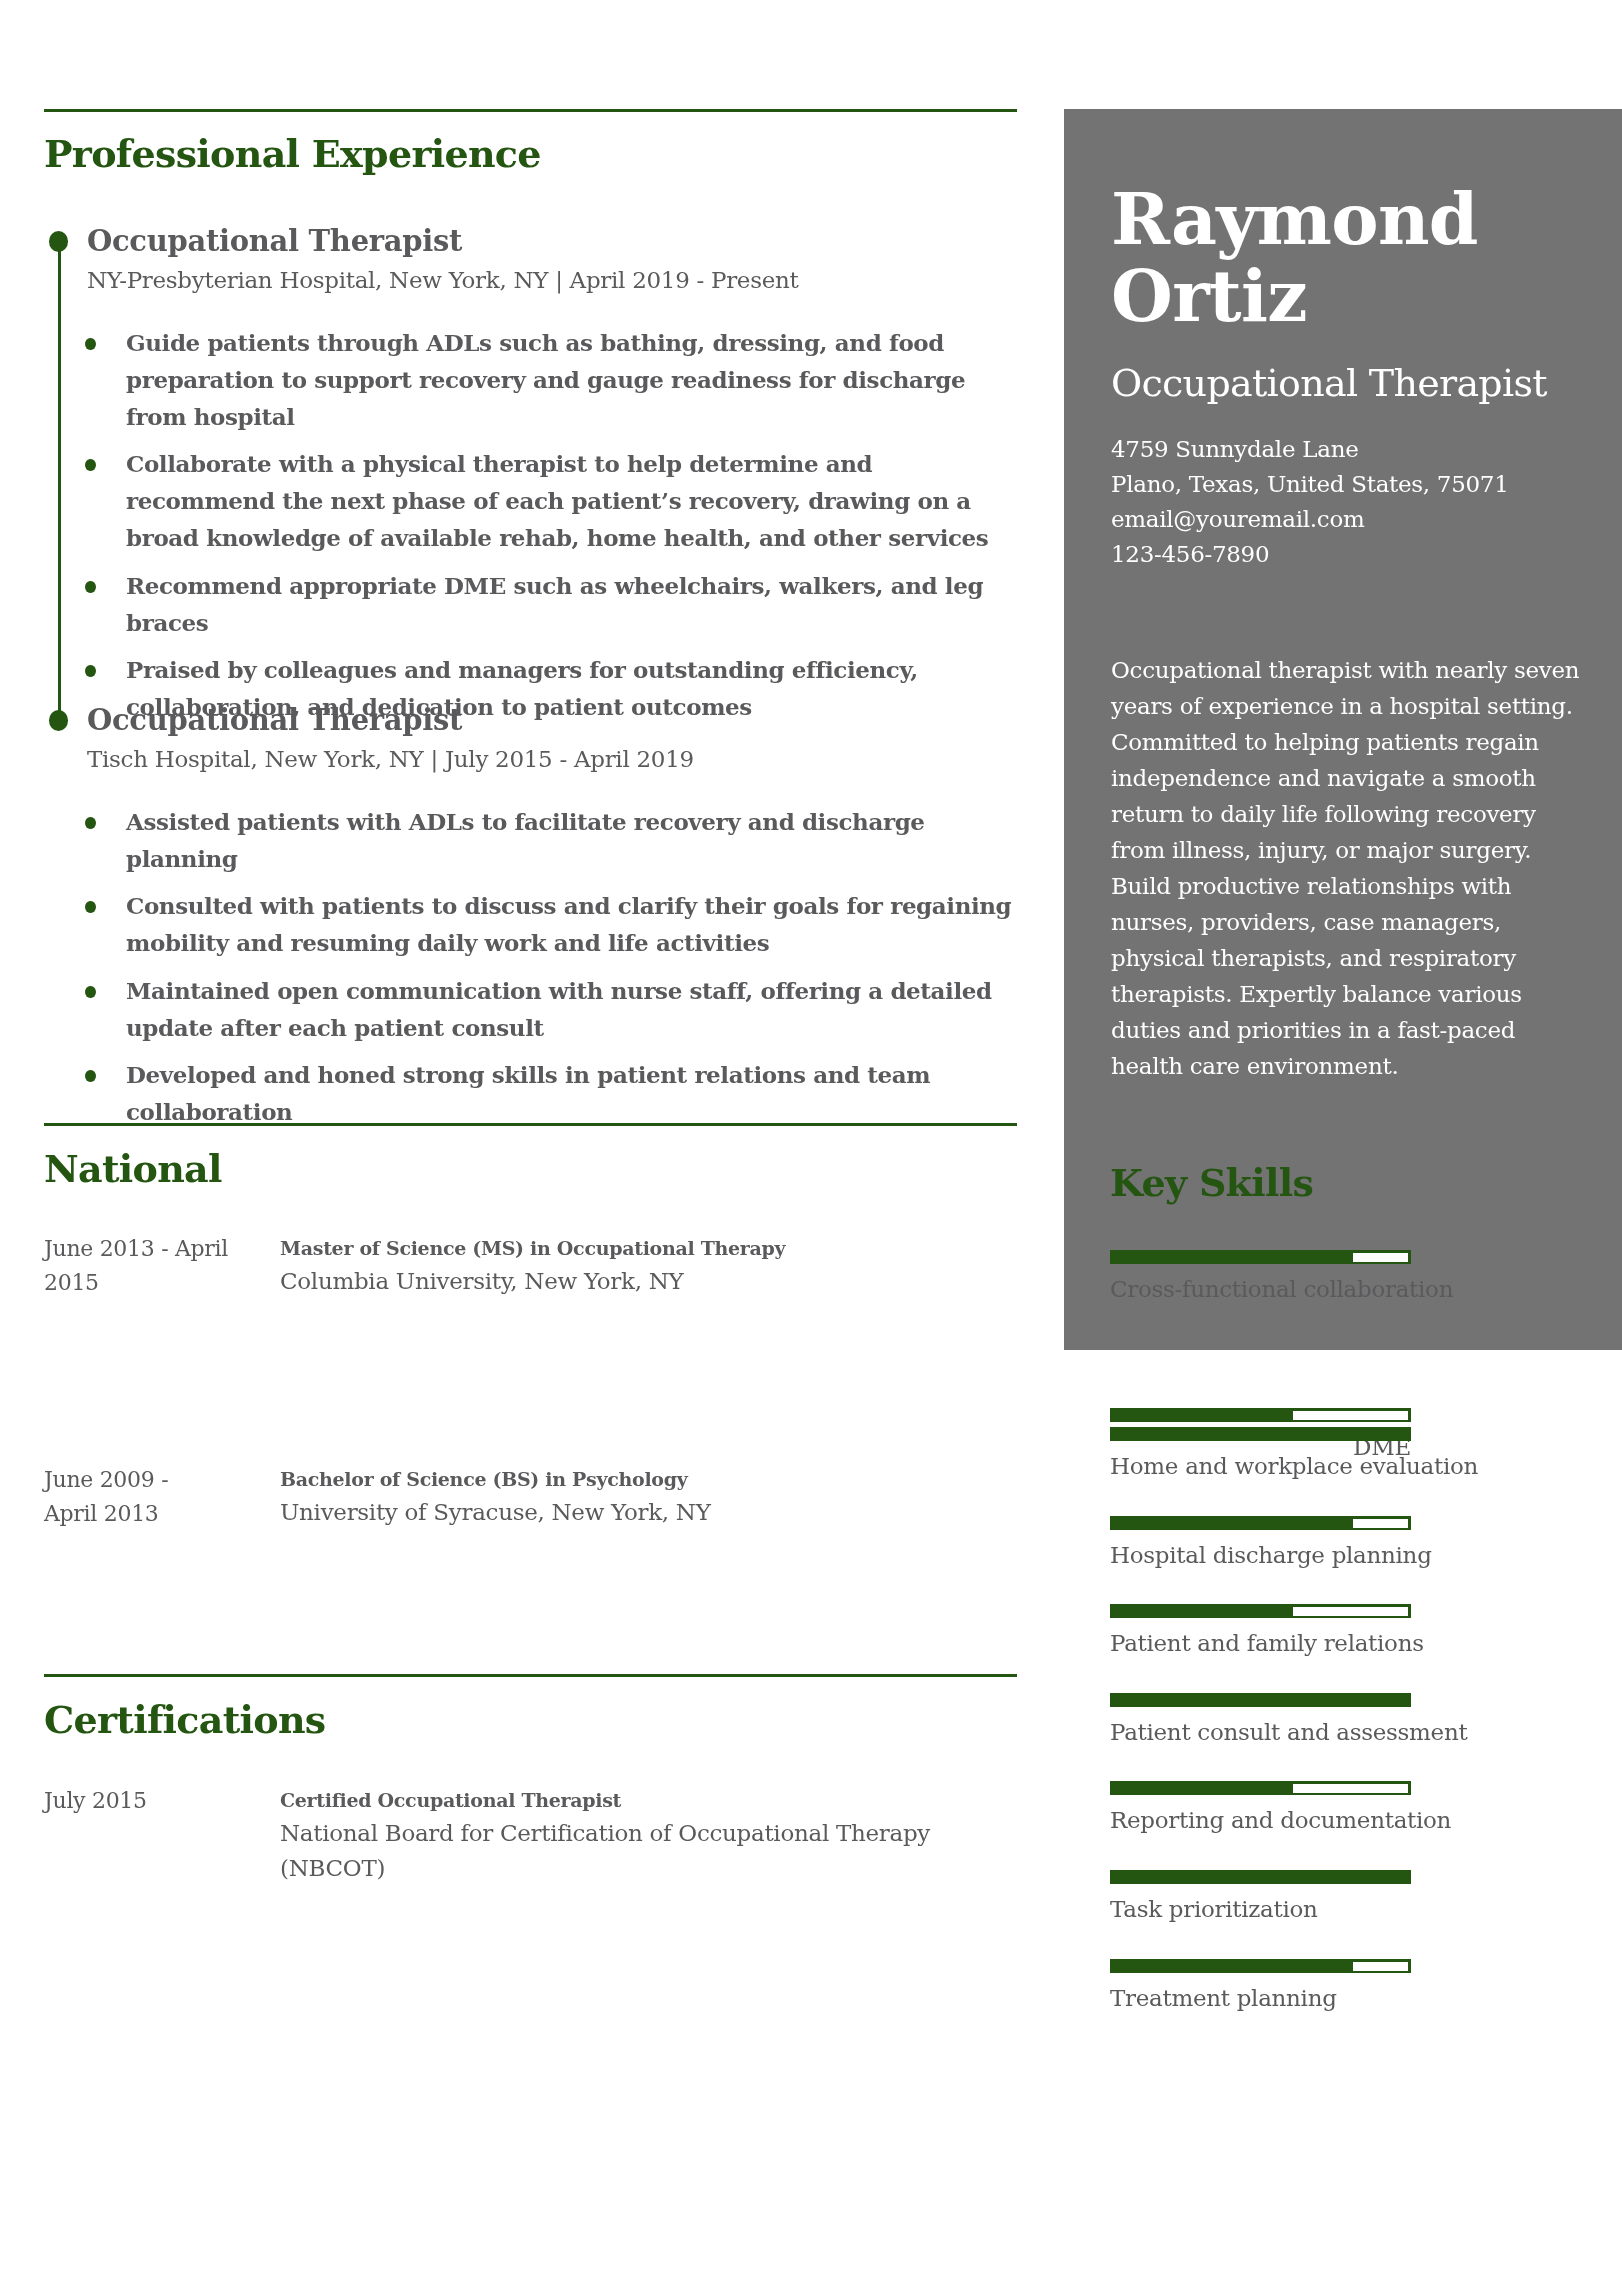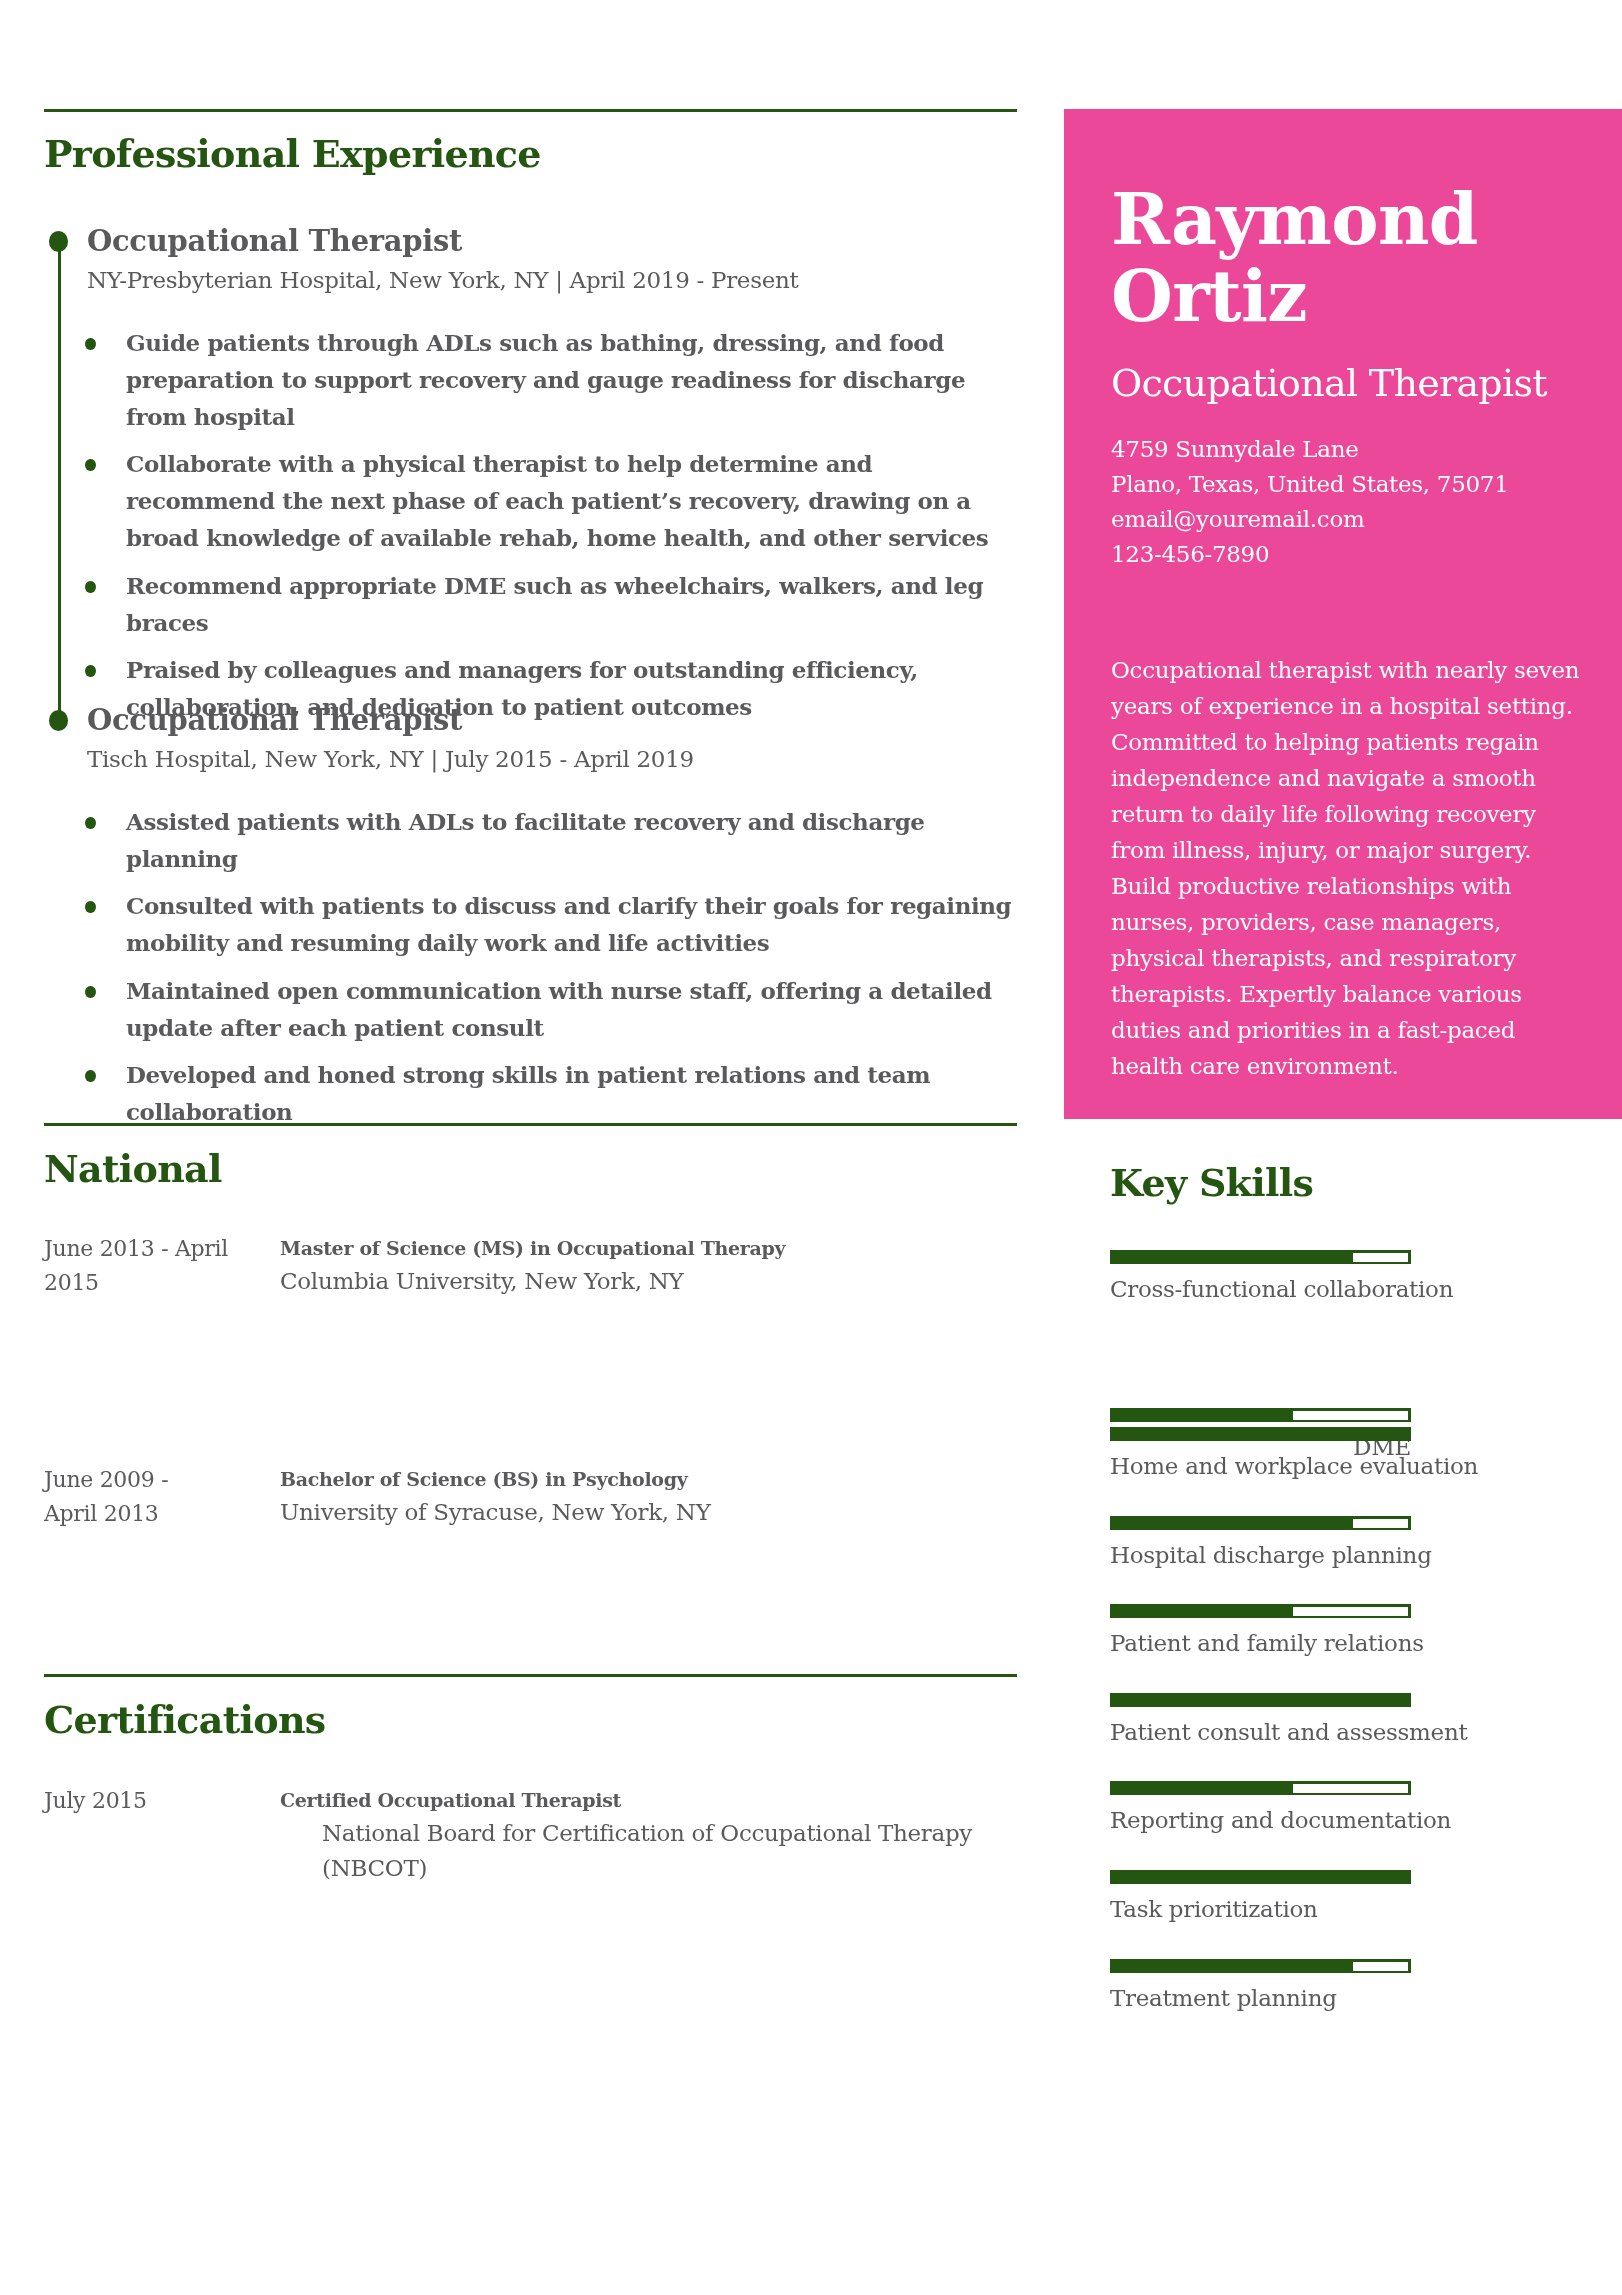--- a/index.html
+++ b/index.html
@@ -16,21 +16,21 @@
   .bullets li { position: relative; padding-left: 87px; font-size: 23px; line-height: 37px; margin-bottom: 10.5px; color: #5a5a5c; letter-spacing: -0.4px; }
   .bullets li .bdot { position: absolute; left: 46px; top: 14.4px; width: 10.5px; height: 11.8px; border-radius: 50%; background: #245511; }
   .timeline-line { position: absolute; left: 58px; width: 3.3px; background: #245511; }
 
   .edu-row { position: absolute; left: 44px; width: 975px; }
   .edu-date { position: absolute; left: 0; top: 0; width: 216px; font-size: 22px; line-height: 34px; color: #5a5a5c; letter-spacing: -0.3px; }
   .edu-body { position: absolute; left: 236px; top: 0; width: 739px; }
   .edu-degree { font-weight: bold; font-size: 19px; line-height: 32px; color: #5a5a5c; letter-spacing: -0.3px; }
   .edu-school { font-size: 23px; line-height: 35px; color: #5a5a5c; letter-spacing: -0.3px; }
 
-  .panel { position: absolute; left: 1064px; top: 109px; width: 558px; height: 1010px; background: #ec4899; color: #ffffff; }
+  .panel { position: absolute; left: 1064px; top: 109px; width: 558px; height: 1241px; background: #737373; color: #ffffff; }
   .name { position: absolute; left: 47px; top: 72px; font-weight: bold; font-size: 71px; line-height: 77px; color: #ffffff; letter-spacing: -0.7px; }
   .role { position: absolute; left: 47px; top: 251px; font-size: 38px; line-height: 46px; color: #ffffff; letter-spacing: -0.7px; white-space: nowrap; }
   .contact { position: absolute; left: 47px; top: 323px; font-size: 23px; line-height: 35px; color: #ffffff; letter-spacing: -0.3px; }
   .contact div { white-space: nowrap; }
   .summary { position: absolute; left: 47px; top: 543px; width: 471px; font-size: 23px; line-height: 36px; color: #ffffff; letter-spacing: -0.3px; }
 
   .skill { position: absolute; left: 1110px; width: 301px; }
   .skill-bar { position: relative; width: 301px; height: 14.4px; background: #245511; }
   .skill-bar .empty { position: absolute; top: 2.6px; right: 2.6px; height: 9.2px; background: #ffffff; }
   .skill-label { font-size: 23px; line-height: 34px; margin-top: 7.9px; color: #5a5a5c; letter-spacing: -0.3px; white-space: nowrap; }
@@ -86,21 +86,21 @@
   </div>
 </div>
 
 <div class="rule" style="left:44px; top:1674px; width:973px;"></div>
 <div class="section-title" style="left:44px; top:1697px;">Certifications</div>
 
 <div class="edu-row" style="top:1784px;">
   <div class="edu-date">July 2015</div>
   <div class="edu-body">
     <div class="edu-degree">Certified Occupational Therapist</div>
-    <div class="edu-school" style="width:667px;margin-left:42px;">National Board for Certification of Occupational Therapy (NBCOT)</div>
+    <div class="edu-school" style="width:667px;">National Board for Certification of Occupational Therapy (NBCOT)</div>
   </div>
 </div>
 
 <div class="panel">
   <div class="name">
     <div>Raymond</div>
     <div>Ortiz</div>
   </div>
   <div class="role">Occupational Therapist</div>
   <div class="contact">

